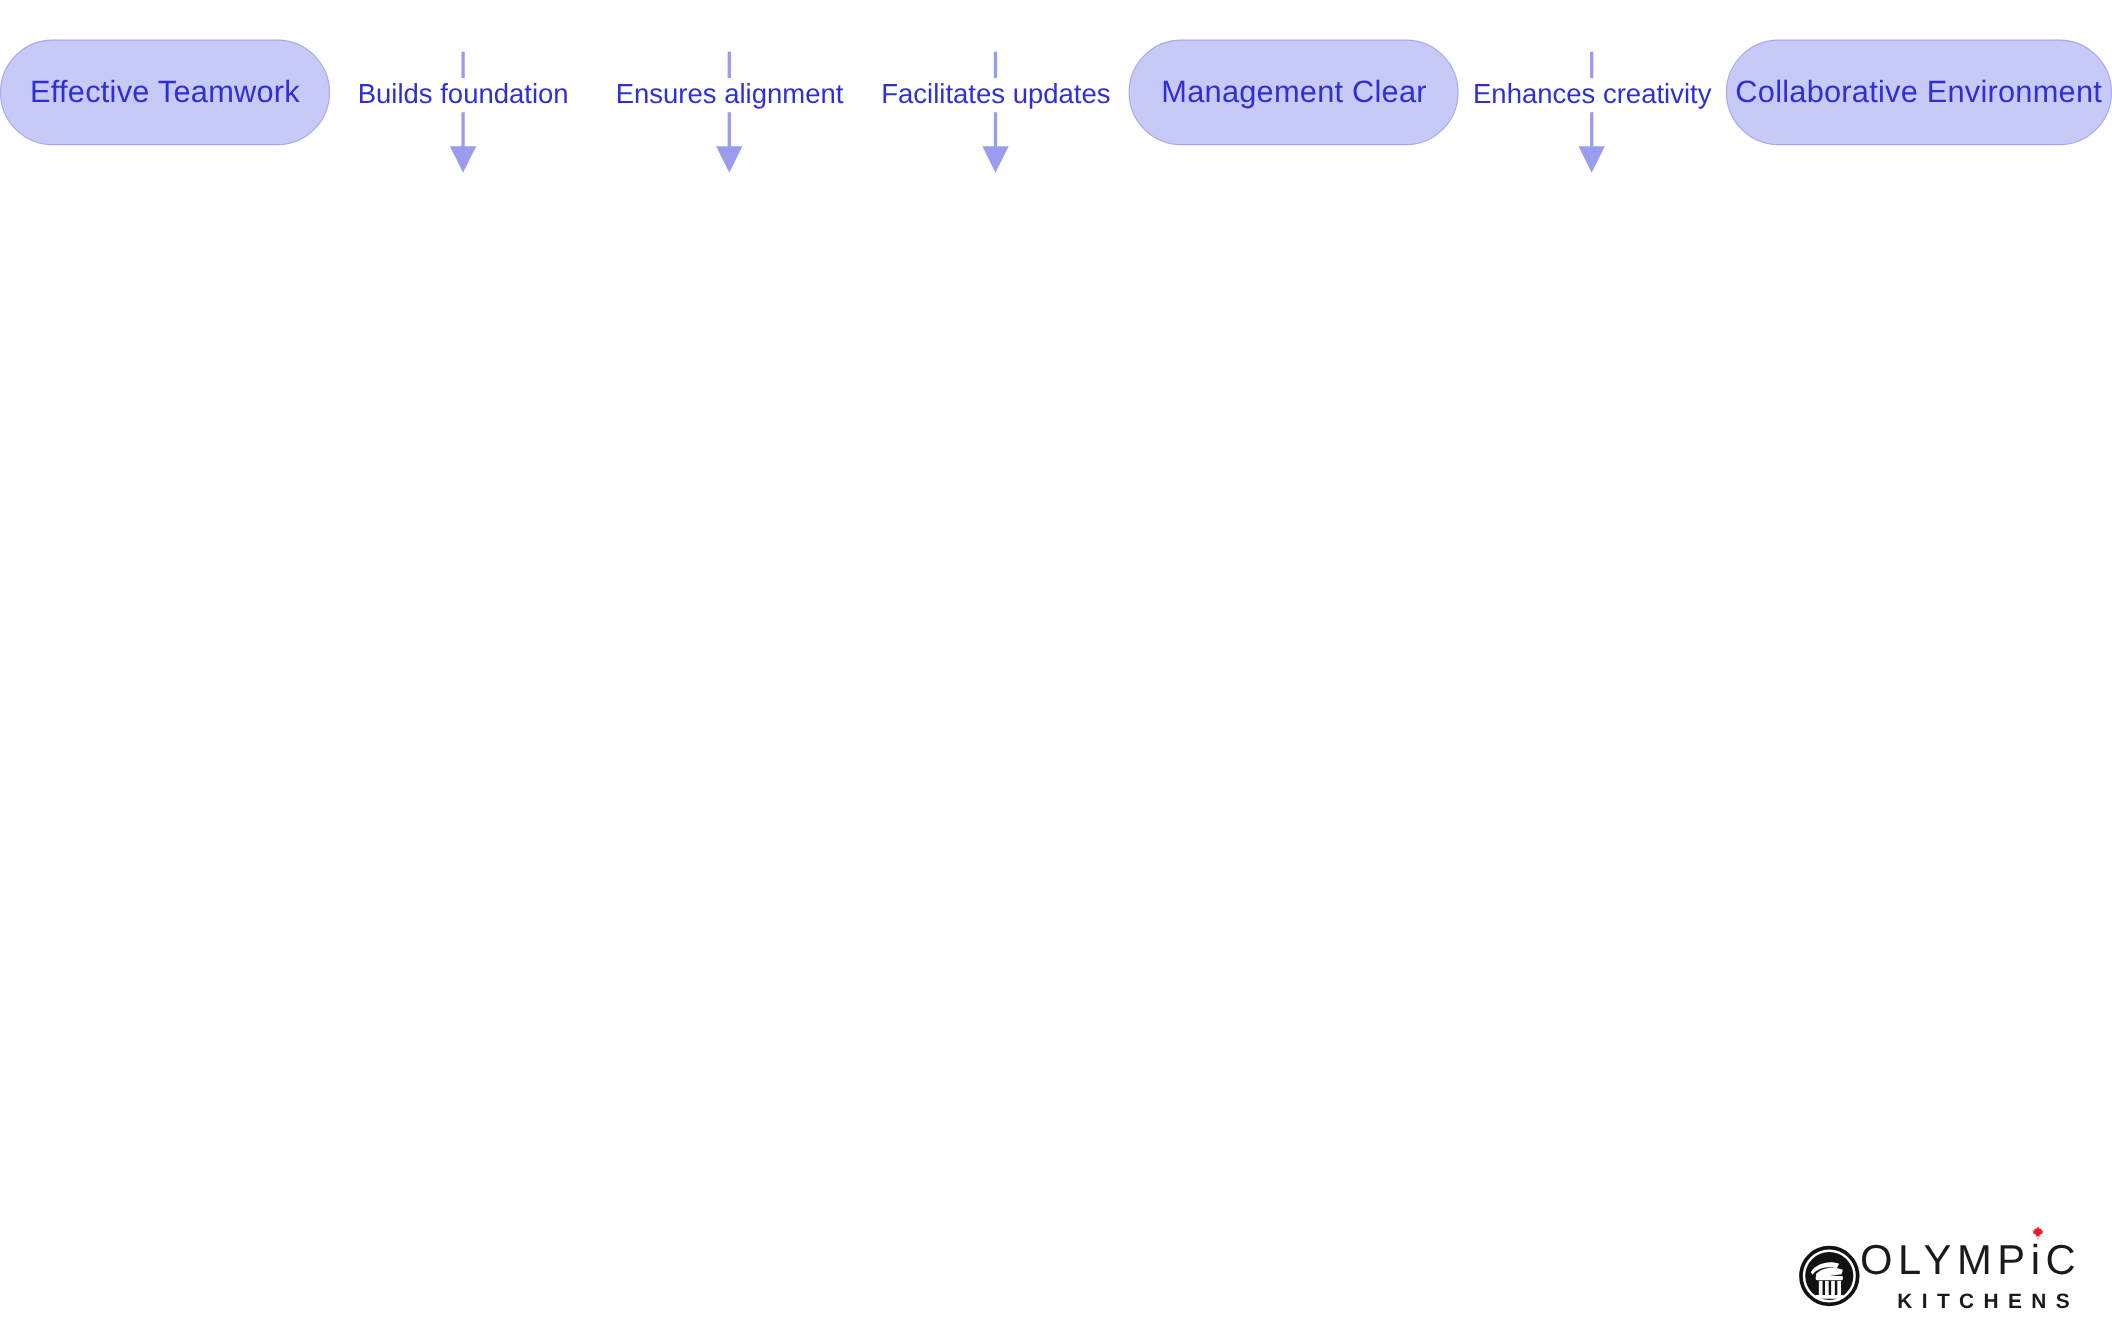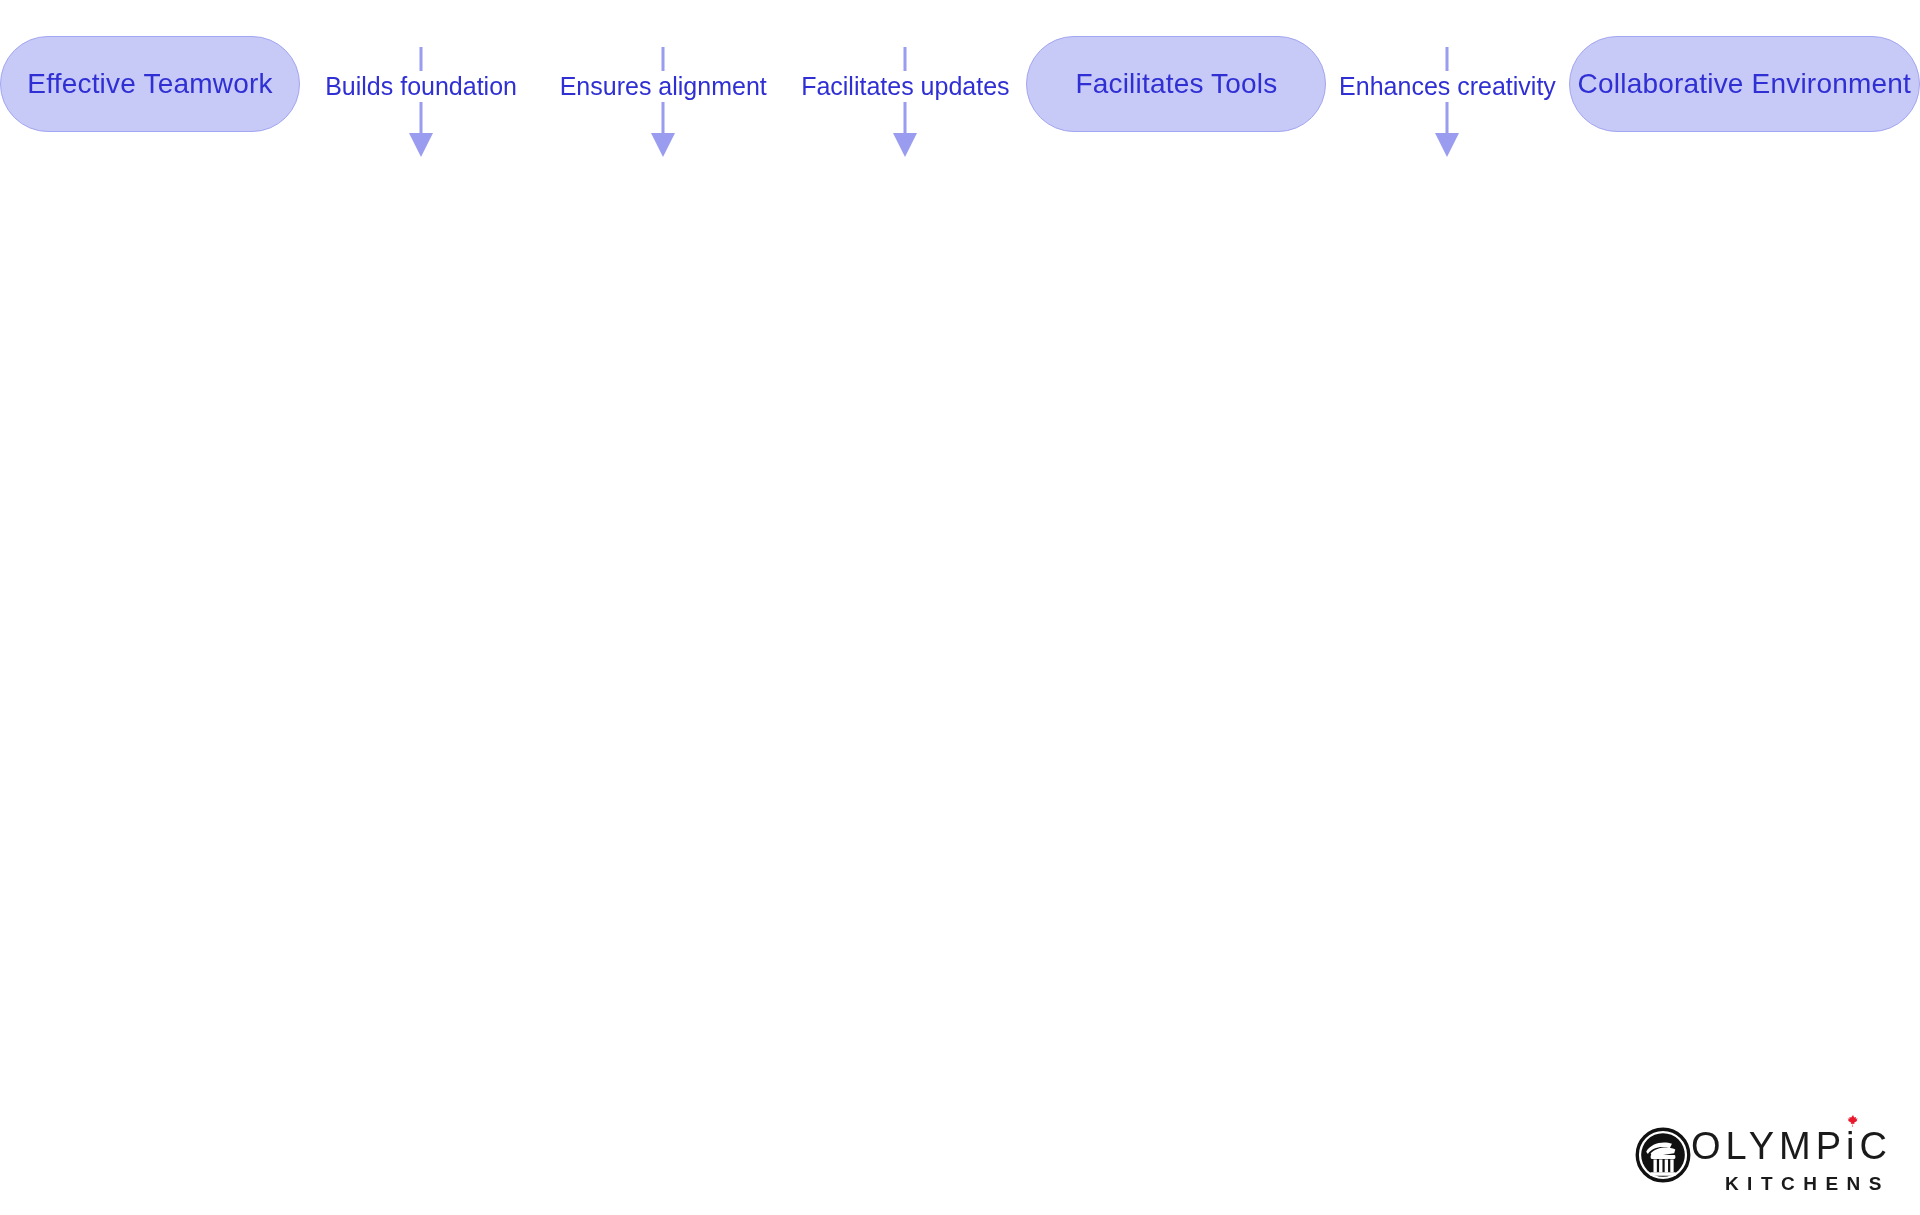--- a/index.html
+++ b/index.html
@@ -94,20 +94,21 @@
     white-space: nowrap;
     margin-bottom: 34px;
   }
 
   
   .logo {
     position: absolute;
     right: 28px;
     bottom: 22px;
     display: flex;
+    align-items: center;
     gap: 0;
   }
 
   .logo-mark { width: 56px; height: 56px; flex: 0 0 auto; }
 
   .logo-text {
     display: flex;
     flex-direction: column;
     justify-content: center;
   }
@@ -172,21 +173,21 @@
     </div>
 
 
     <div class="edge">
       <span class="edge-line"></span>
       <span class="edge-head"></span>
       <span class="edge-label">Facilitates updates</span>
     </div>
 
     <div class="node">
-      <span>Facilitates Tools</span>
+      <span>Management Clear</span>
     </div>
 
     <div class="edge">
       <span class="edge-line"></span>
       <span class="edge-head"></span>
       <span class="edge-label">Enhances creativity</span>
     </div>
 
     <div class="node">
       <span>Collaborative Environment</span>

